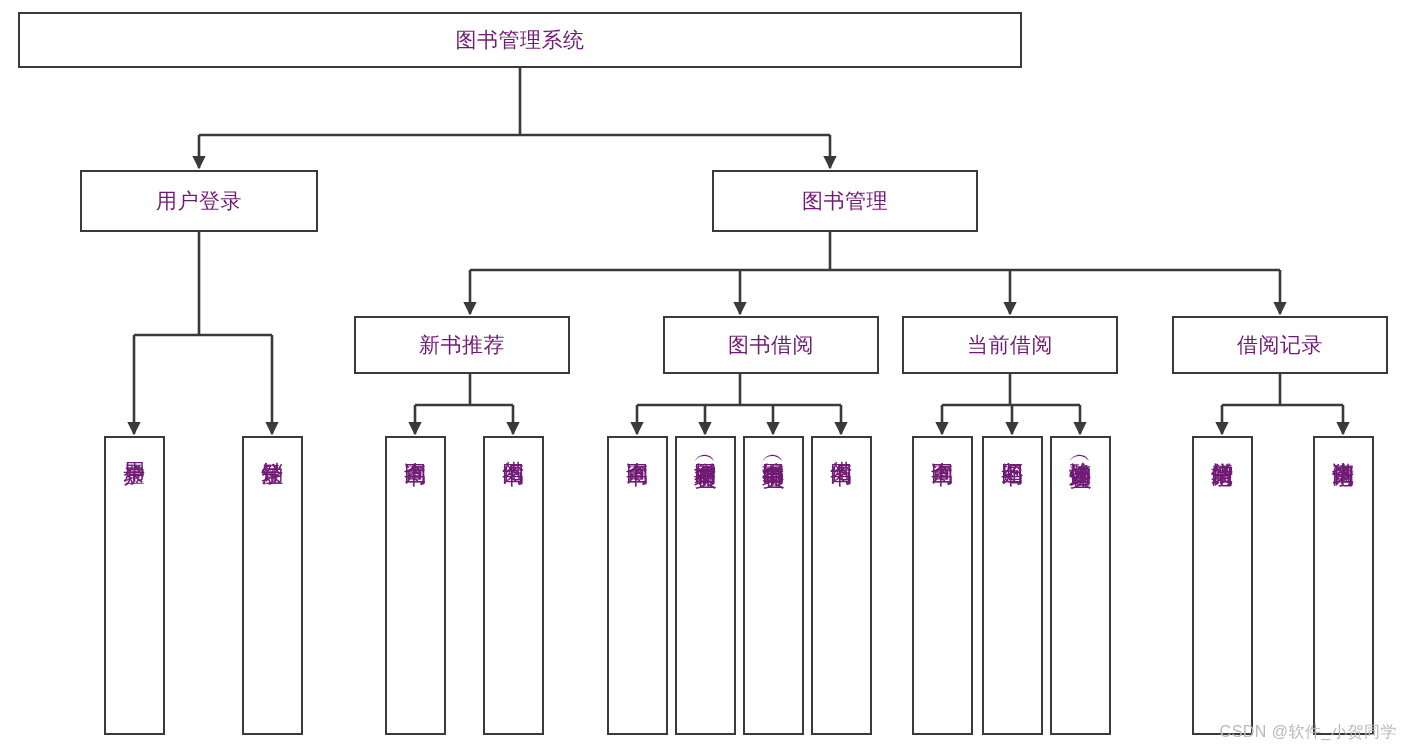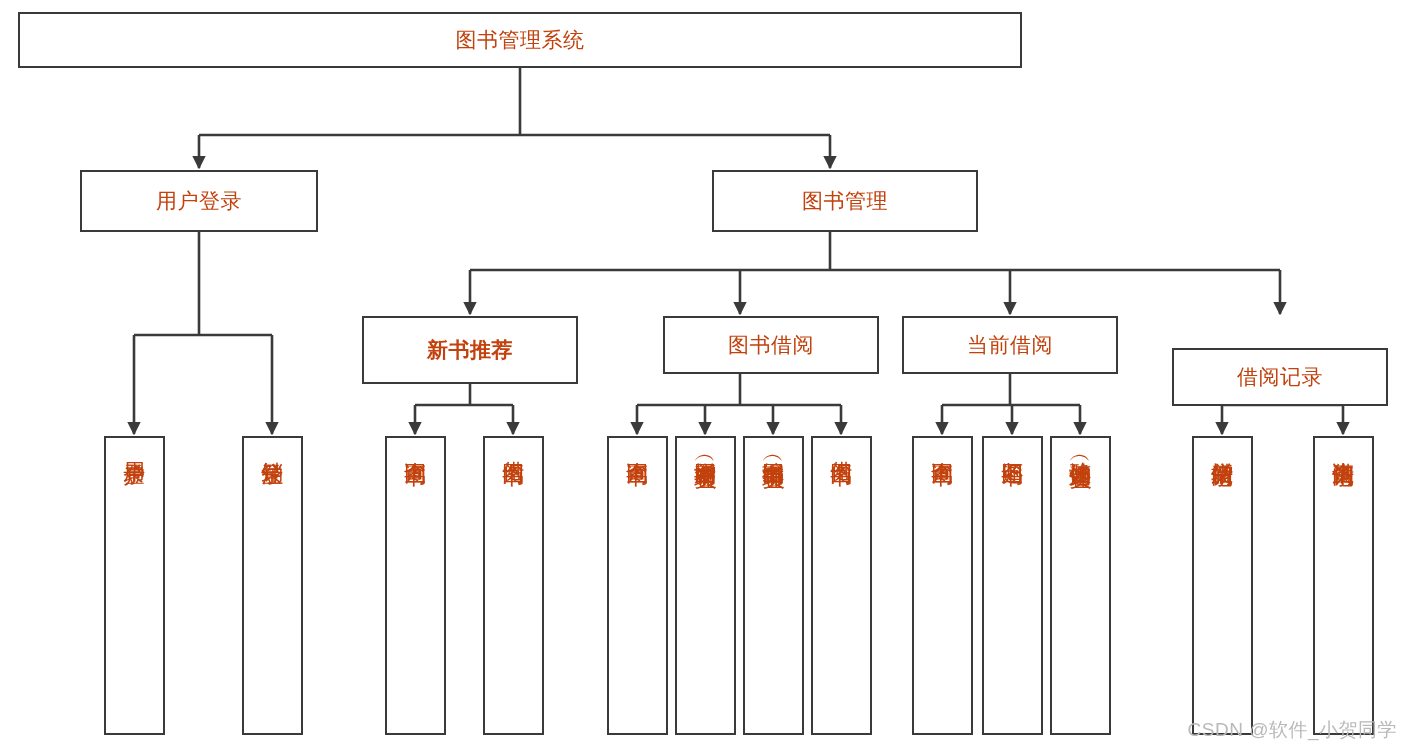--- a/index.html
+++ b/index.html
@@ -36,40 +36,40 @@
     justify-content: center;
     color: #262626;
     z-index: 3;
   }
   .node .label {
     font-size: 21px;
     line-height: 1.12;
     letter-spacing: 0.5px;
     white-space: nowrap;
     text-align: center;
-    color: #c2410c;
+    color: #701a75;
   }
   .node.vertical {
     align-items: flex-start;
     justify-content: center;
     padding-top: 6px;
   }
   .node.vertical .label {
     writing-mode: vertical-rl;
     text-orientation: upright;
     font-size: 22px;
     line-height: 1.06;
     letter-spacing: 1px;
     white-space: nowrap;
   }
   .watermark {
     position: absolute;
     right: 8px;
     bottom: 4px;
-    font-size: 19px;
+    font-size: 16px;
     color: #b9b9b9;
     letter-spacing: 0.5px;
     z-index: 6;
     white-space: nowrap;
     font-family: "Liberation Sans", "DejaVu Sans", sans-serif;
   }
 </style>
 </head>
 <body>
 
@@ -121,30 +121,30 @@
   <div id="nodes-layer">
       <div class="node" style="left: 18px; top: 12px; width: 1004px; height: 56px;">
         <span class="label">图书管理系统</span>
       </div>
       <div class="node" style="left: 80px; top: 170px; width: 238px; height: 62px;">
         <span class="label">用户登录</span>
       </div>
       <div class="node" style="left: 712px; top: 170px; width: 266px; height: 62px;">
         <span class="label">图书管理</span>
       </div>
-      <div class="node" style="left: 362px; top: 316px; width: 216px; height: 68px; font-weight: bold;">
+      <div class="node" style="left: 354px; top: 316px; width: 216px; height: 58px;">
         <span class="label">新书推荐</span>
       </div>
       <div class="node" style="left: 632px; top: 316px; width: 216px; height: 58px; margin-left: 31px;">
         <span class="label">图书借阅</span>
       </div>
       <div class="node" style="left: 902px; top: 316px; width: 216px; height: 58px;">
         <span class="label">当前借阅</span>
       </div>
-      <div class="node" style="left: 1172px; top: 316px; width: 216px; height: 58px; margin-top: 32px;">
+      <div class="node" style="left: 1172px; top: 316px; width: 216px; height: 58px;">
         <span class="label">借阅记录</span>
       </div>
       <div class="node vertical" style="left: 104px; top: 436px; width: 61px; height: 299px;">
         <span class="label">用户登录</span>
       </div>
       <div class="node vertical" style="left: 242px; top: 436px; width: 61px; height: 299px;">
         <span class="label">注销登录</span>
       </div>
       <div class="node vertical" style="left: 385px; top: 436px; width: 61px; height: 299px;">
         <span class="label">查询图书</span>

